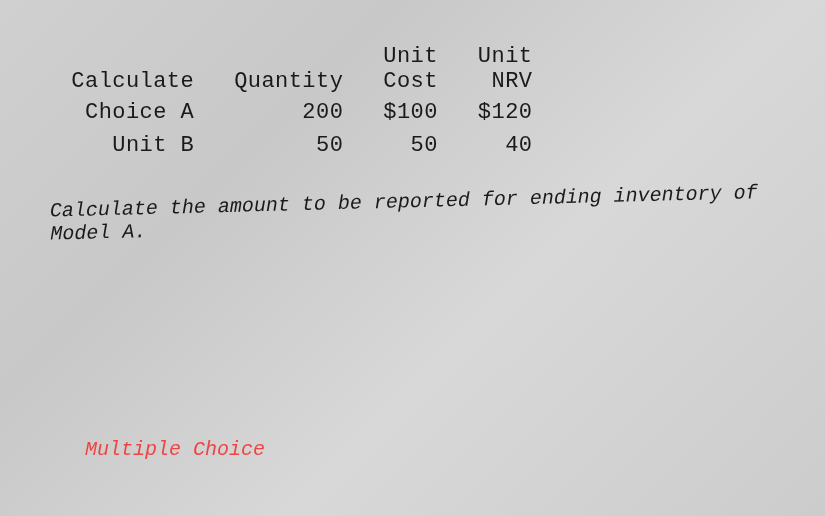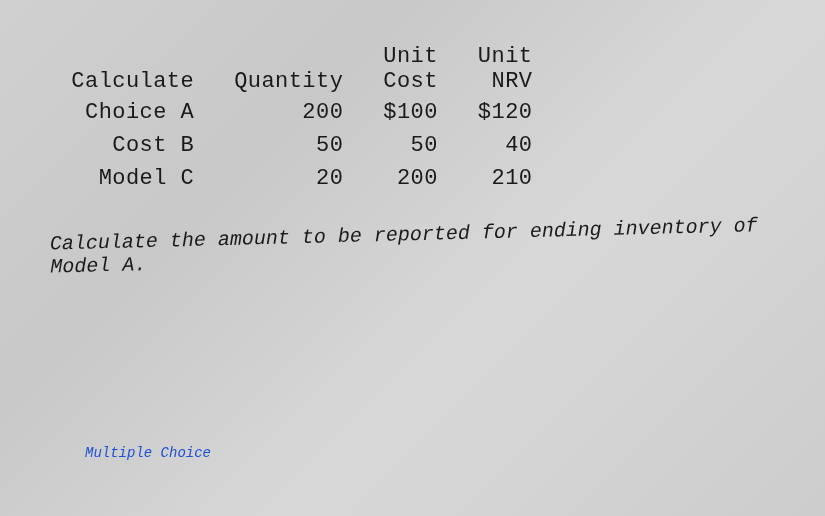--- a/index.html
+++ b/index.html
@@ -73,22 +73,22 @@
       color: #1a1a1a;
       font-family: 'Courier New', Courier, monospace;
       font-style: italic;
       transform: rotate(-1.5deg);
     }
 
     .multiple-choice-label {
       position: absolute;
       bottom: 55px;
       left: 85px;
-      font-size: 14px;
-      color: #1d4ed8;
+      font-size: 20px;
+      color: #ef4444;
       font-family: 'Courier New', Courier, monospace;
       font-style: italic;
     }
 
     .model-indent {
       padding-left: 35px !important;
       text-align: left;
     }
   </style>
 </head>
@@ -117,30 +117,24 @@
         </tr>
       </thead>
       <tbody>
         <tr>
           <td class="model-indent">Choice A</td>
           <td class="col-quantity">200</td>
           <td class="col-unit-cost">$100</td>
           <td class="col-unit-nrv">$120</td>
         </tr>
         <tr>
-          <td class="model-indent">Cost B</td>
+          <td class="model-indent">Unit B</td>
           <td class="col-quantity">50</td>
           <td class="col-unit-cost">50</td>
           <td class="col-unit-nrv">40</td>
-        </tr>
-        <tr>
-          <td class="model-indent">Model C</td>
-          <td class="col-quantity">20</td>
-          <td class="col-unit-cost">200</td>
-          <td class="col-unit-nrv">210</td>
         </tr>
       </tbody>
     </table>
   </div>
 
   <div class="question-text">Calculate the amount to be reported for ending inventory of Model A.</div>
 
 </div>
 
 <div class="multiple-choice-label">Multiple Choice</div>

